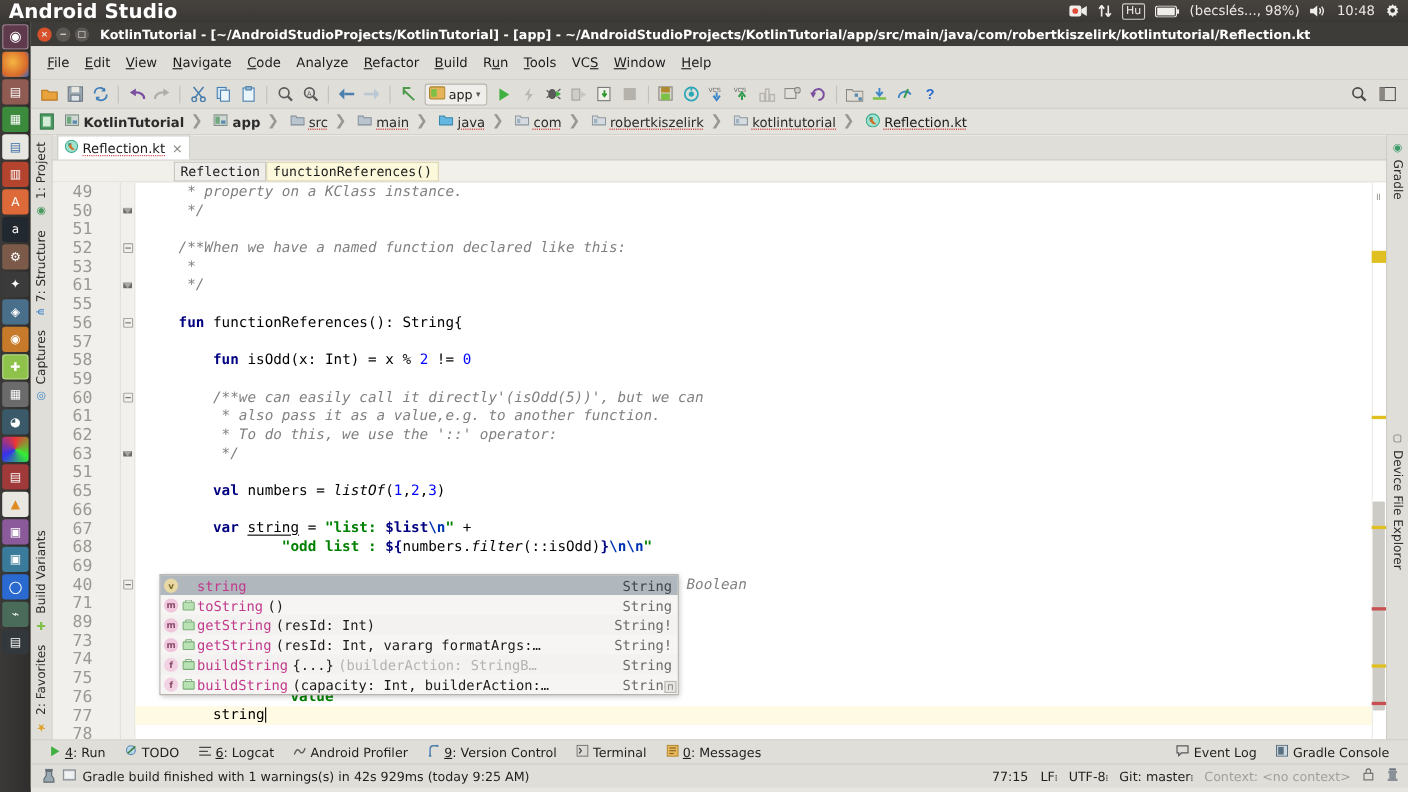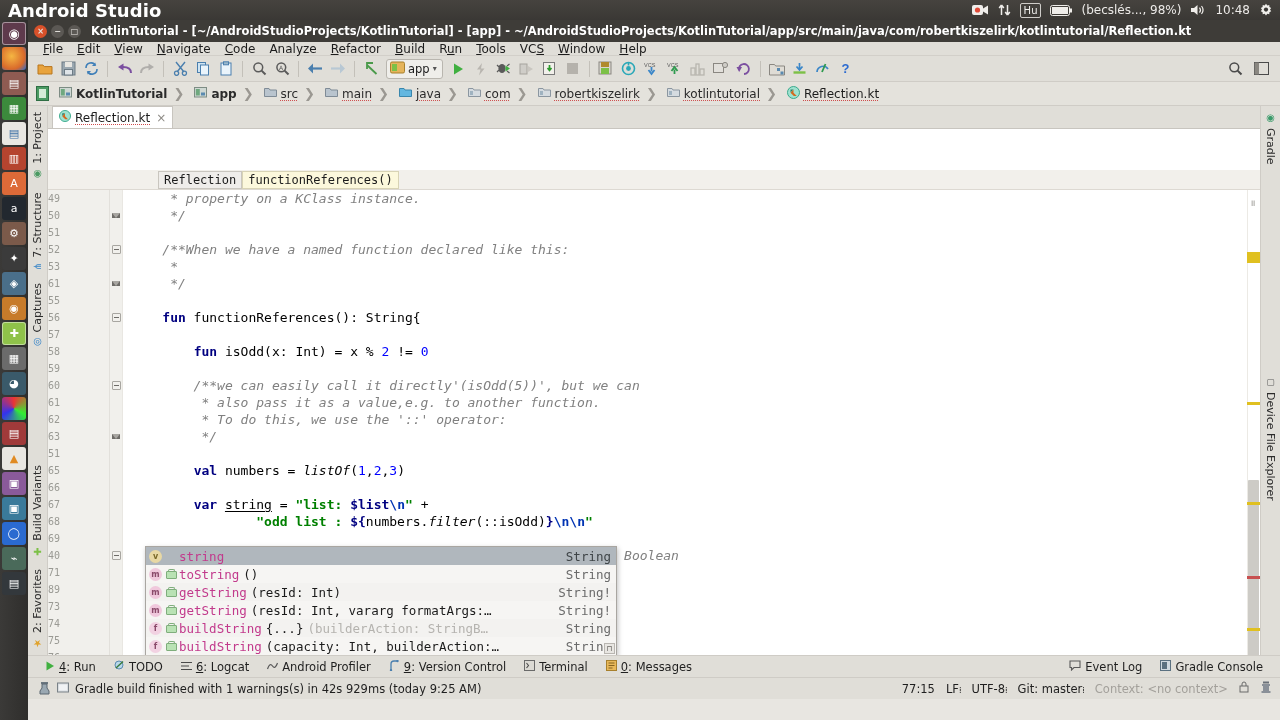--- a/index.html
+++ b/index.html
@@ -57,21 +57,21 @@
   .wbtn.close { background: #d8512a; }
   .wbtn.min { background: #5b5854; }
   .wbtn.max { background: #5b5854; }
   .wbtn span { position:absolute; inset:0; display:flex; align-items:center; justify-content:center;
                color:#e8e6e1; font-size:8px; line-height:13px; }
   .win-title { margin-left: 6px; white-space: nowrap; overflow: hidden;
                text-overflow: clip; font-size: 11.5px; }
 
   
   .menubar {
-    height: 14px; background: #e0ded8; display: flex; align-items: center;
+    height: 31px; background: #e0ded8; display: flex; align-items: center;
     padding-left: 8px; border-bottom: 1px solid #d2cfc9;
   }
   .menu-item {
     padding: 2px 7px; font-size: 12px; color: #1c1c1c; cursor: default;
   }
   .menu-item u { text-decoration: underline; }
 
   
   .toolbar {
     height: 26px; background: #e0ded8; display: flex; align-items: center;
@@ -135,37 +135,37 @@
     background: #ffffff; border: 1px solid #c8c5bf; border-bottom: none;
     font-size: 12px; color: #1c1c1c; margin-left: 4px;
   }
   .etab .under { text-decoration: underline; text-decoration-style: dotted;
                  text-decoration-color: #d04b4b; text-underline-offset: 2px; }
   .etab .x { color: #8d8a85; font-size: 12px; margin-left: 2px; }
 
   
   .struct-bar {
     height: 20px; background: #f2f0eb; display: flex; align-items: center;
-    padding-left: 110px; gap: 0px; border-bottom: 1px solid #ddd9d2; margin-top: 41px;
+    padding-left: 110px; gap: 0px; border-bottom: 1px solid #ddd9d2;
   }
   .sc {
     font-family: "DejaVu Sans Mono","Liberation Mono",monospace; font-size: 12px;
     padding: 1px 5px; border: 1px solid #c9c6bf; background: #efedea; color: #1c1c1c;
   }
   .sc.yellow { background: #fcf8dc; border-color: #d8d3b5; }
 
   
   .codepane { position: relative; height: 506px; display: flex; background: #fff; }
   .gutter {
     width: 62px; background: #f1f0ec; border-right: 1px solid #e2e0db;
     position: relative; flex: none;
   }
   .gutter .ln {
-    height: 17px; line-height: 17px; text-align: left; padding-right: 7px;
-    font-family: "DejaVu Sans Mono","Liberation Mono",monospace; font-size: 10px;
+    height: 17px; line-height: 17px; text-align: center; padding-right: 7px;
+    font-family: "DejaVu Sans Mono","Liberation Mono",monospace; font-size: 15px;
     color: #9a9a94;
   }
   .foldcol {
     width: 13px; background: #f1f0ec; border-right: 1px solid #e9e7e2; flex: none;
     position: relative;
   }
   .fold {
     position: absolute; left: 2px; width: 9px; height: 9px;
     border: 1px solid #a8a6a1; background: #f1f0ec; border-radius: 1px;
   }

